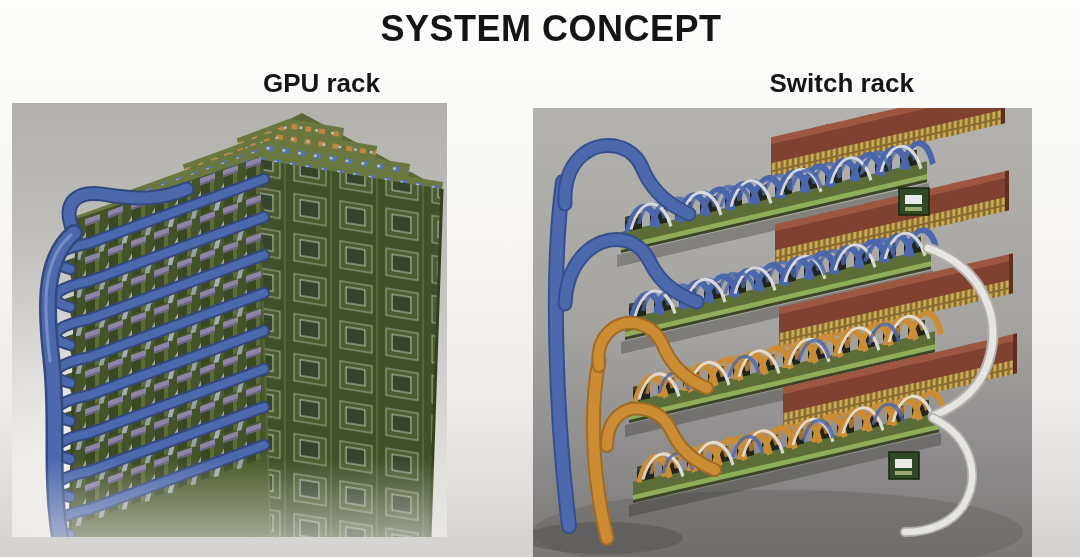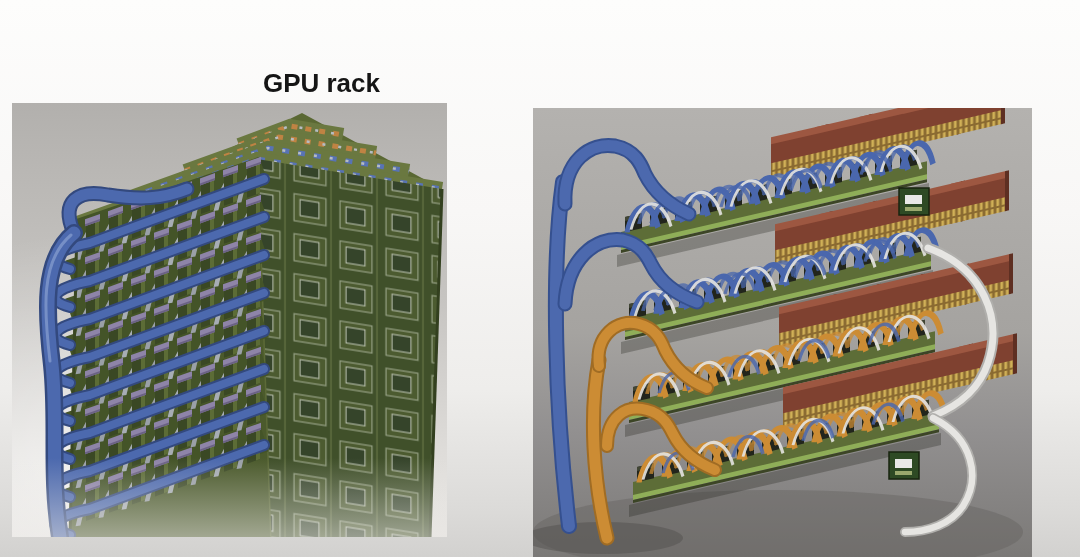--- a/index.html
+++ b/index.html
@@ -18,21 +18,23 @@
   .figure{position:absolute;}
   .figure.gpu{left:12px;top:103px;width:435px;height:434px;}
   .figure.switch{left:533px;top:108px;width:499px;height:449px;}
   .figure svg{display:block;width:100%;height:100%;}
 </style>
 </head>
 <body>
 
 <div class="slide">
 
+  <div class="title">SYSTEM CONCEPT</div>
   <div class="fig-label gpu">GPU rack</div>
+  <div class="fig-label switch">Switch rack</div>
 
   <div class="figure gpu">
   <svg viewBox="0 0 435 434" xmlns="http://www.w3.org/2000/svg" xmlns:xlink="http://www.w3.org/1999/xlink" preserveAspectRatio="none">
     <defs>
       <linearGradient id="gbg" x1="0" y1="0" x2="0" y2="1">
         <stop offset="0" stop-color="#b2b0ad"></stop>
             <stop offset=".45" stop-color="#c6c4c1"></stop>
         <stop offset=".8" stop-color="#dedcd9"></stop>
             <stop offset="1" stop-color="#e8e6e3"></stop>
       </linearGradient>

